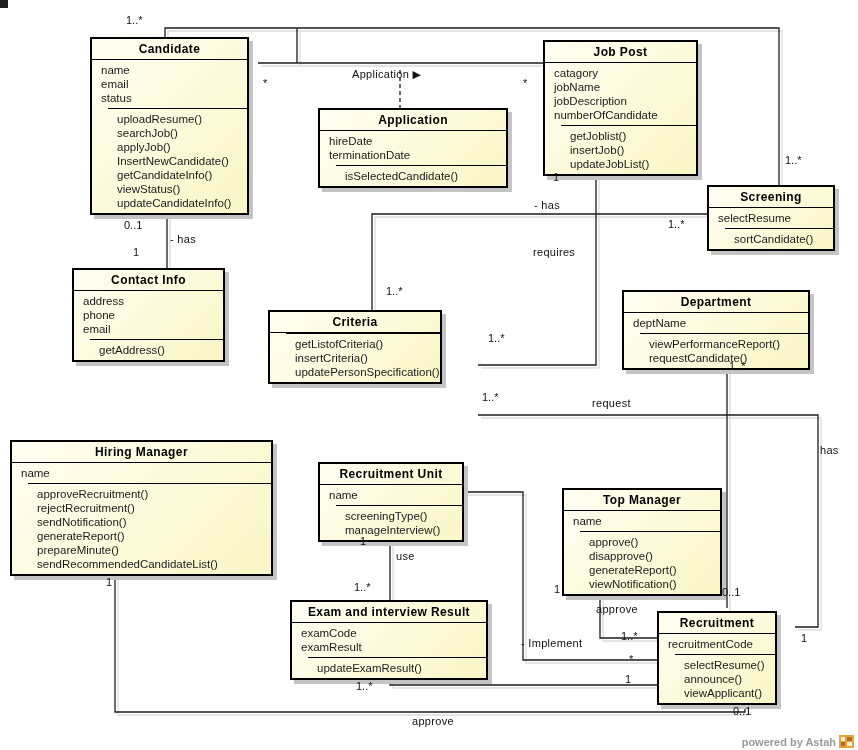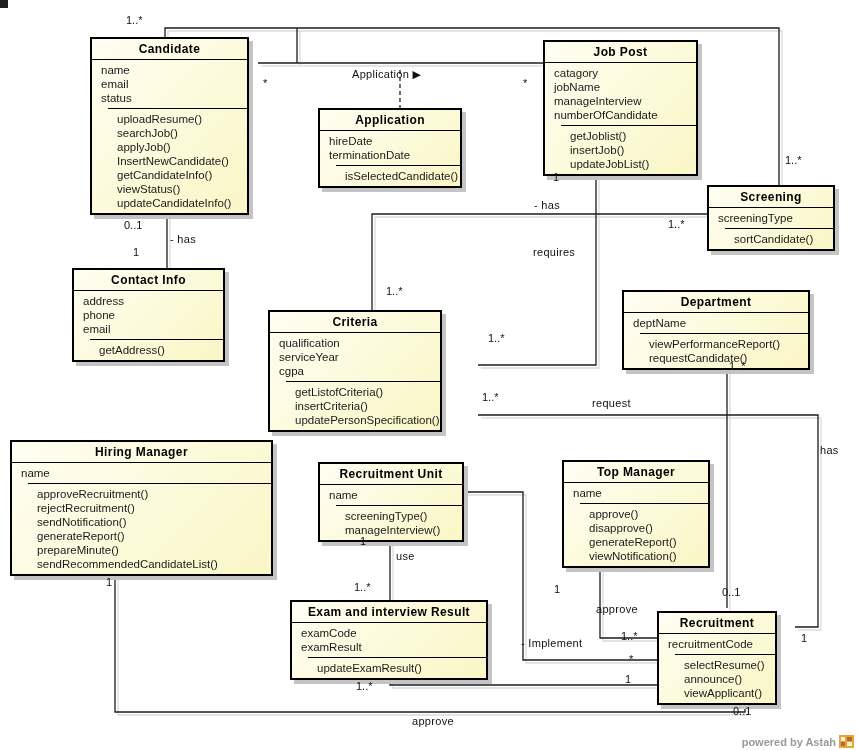--- a/index.html
+++ b/index.html
@@ -77,70 +77,65 @@
         <div class="member">viewStatus()</div>
         <div class="member">updateCandidateInfo()</div>
       </div>
   </div>
 
   <div class="uml-class" style="left:543px;top:40px;width:155px">
     <div class="uml-title">Job Post</div>
     <div class="uml-attrs">
         <div class="member">catagory</div>
         <div class="member">jobName</div>
-        <div class="member">manageInterview</div>
+        <div class="member">jobDescription</div>
         <div class="member">numberOfCandidate</div>
       </div>
     <div class="uml-methods">
         <div class="member">getJoblist()</div>
         <div class="member">insertJob()</div>
         <div class="member">updateJobList()</div>
       </div>
   </div>
 
-  <div class="uml-class" style="left:318px;top:108px;width:144px">
+  <div class="uml-class" style="left:318px;top:108px;width:190px">
     <div class="uml-title">Application</div>
     <div class="uml-attrs">
         <div class="member">hireDate</div>
         <div class="member">terminationDate</div>
       </div>
     <div class="uml-methods">
         <div class="member">isSelectedCandidate()</div>
       </div>
   </div>
 
   <div class="uml-class" style="left:707px;top:185px;width:128px">
     <div class="uml-title">Screening</div>
     <div class="uml-attrs">
-        <div class="member">screeningType</div>
+        <div class="member">selectResume</div>
       </div>
     <div class="uml-methods">
         <div class="member">sortCandidate()</div>
       </div>
   </div>
 
   <div class="uml-class" style="left:72px;top:268px;width:153px">
     <div class="uml-title">Contact Info</div>
     <div class="uml-attrs">
         <div class="member">address</div>
         <div class="member">phone</div>
         <div class="member">email</div>
       </div>
     <div class="uml-methods">
         <div class="member">getAddress()</div>
       </div>
   </div>
 
   <div class="uml-class" style="left:268px;top:310px;width:174px">
     <div class="uml-title">Criteria</div>
-    <div class="uml-attrs">
-        <div class="member">qualification</div>
-        <div class="member">serviceYear</div>
-        <div class="member">cgpa</div>
-      </div>
     <div class="uml-methods">
         <div class="member">getListofCriteria()</div>
         <div class="member">insertCriteria()</div>
         <div class="member">updatePersonSpecification()</div>
       </div>
   </div>
 
   <div class="uml-class" style="left:622px;top:290px;width:188px">
     <div class="uml-title">Department</div>
     <div class="uml-attrs">
@@ -171,21 +166,21 @@
     <div class="uml-title">Recruitment Unit</div>
     <div class="uml-attrs">
         <div class="member">name</div>
       </div>
     <div class="uml-methods">
         <div class="member">screeningType()</div>
         <div class="member">manageInterview()</div>
       </div>
   </div>
 
-  <div class="uml-class" style="left:562px;top:460px;width:148px">
+  <div class="uml-class" style="left:562px;top:488px;width:160px">
     <div class="uml-title">Top Manager</div>
     <div class="uml-attrs">
         <div class="member">name</div>
       </div>
     <div class="uml-methods">
         <div class="member">approve()</div>
         <div class="member">disapprove()</div>
         <div class="member">generateReport()</div>
         <div class="member">viewNotification()</div>
       </div>

